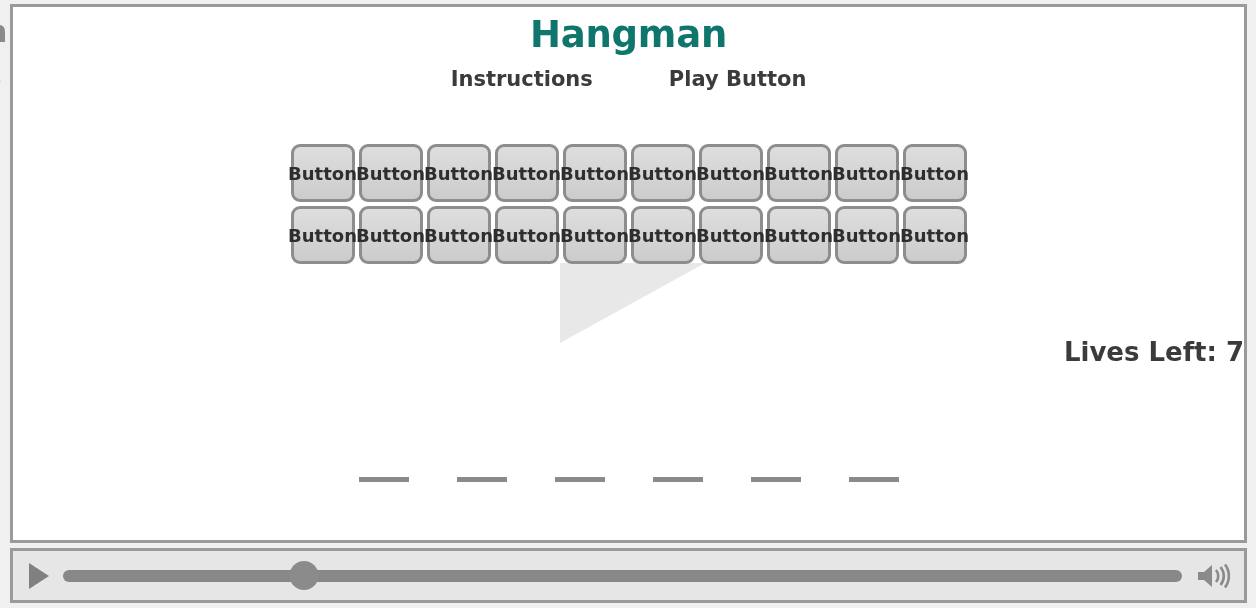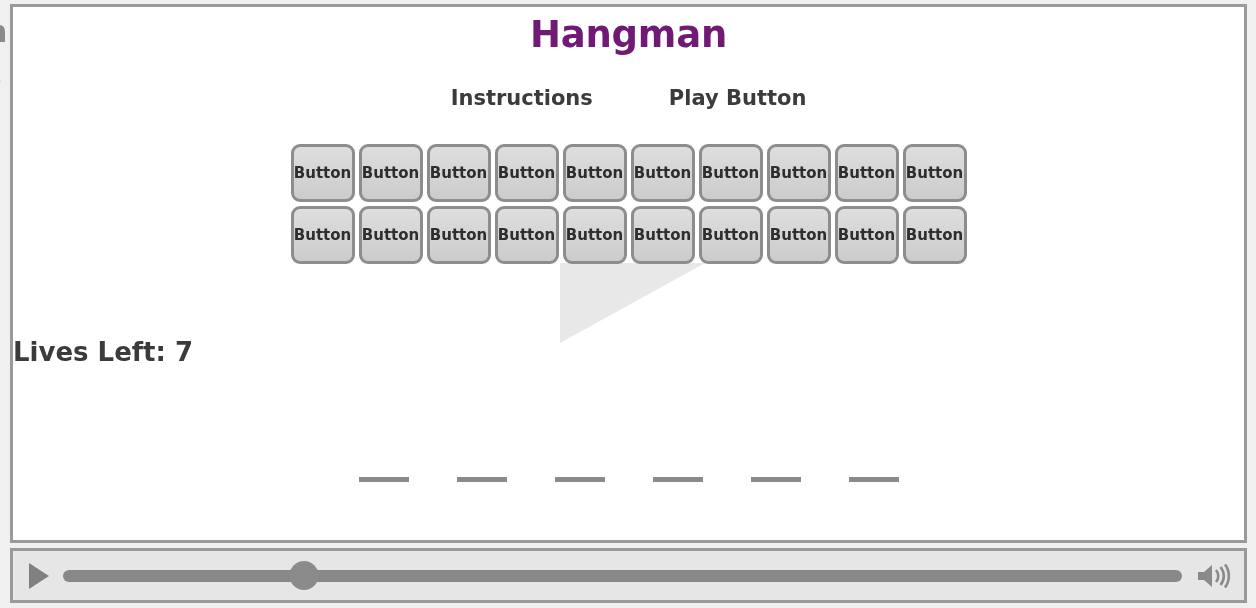--- a/index.html
+++ b/index.html
@@ -45,37 +45,36 @@
     background: #ffffff;
     border: 3px solid #9a9a9a;
     box-sizing: border-box;
   }
 
   .title {
     text-align: center;
     margin: 6px 0 0 0;
     font-size: 37px;
     font-weight: bold;
-    color: #701a75;
+    color: #0f766e;
     letter-spacing: -0.2px;
   }
 
   .nav-row {
     display: flex;
     justify-content: center;
     align-items: baseline;
     gap: 76px;
     margin-top: 11px;
   }
   .nav-link {
     font-size: 21px;
     font-weight: bold;
     color: #3b3b3b;
     cursor: pointer;
-    margin-top: 19px;
   }
 
   
   .keyboard {
     position: absolute;
     left: 0;
     right: 0;
     top: 137px;
     display: flex;
     flex-direction: column;
@@ -88,21 +87,21 @@
     gap: 4px;
   }
   .key-btn {
     width: 64px;
     height: 58px;
     border-radius: 9px;
     background: linear-gradient(#dedede, #d4d4d4 55%, #cccccc);
     border: 3px solid #8d8d8d;
     box-sizing: border-box;
     font-family: "DejaVu Sans", "Liberation Sans", sans-serif;
-    font-size: 15px;
+    font-size: 18px;
     font-weight: bold;
     color: #2e2e2e;
     cursor: pointer;
     padding: 0;
     display: flex;
     align-items: center;
     justify-content: center;
   }
 
   
@@ -114,23 +113,23 @@
     height: 0;
     border-top: 0 solid transparent;
     border-left: 145px solid #e8e8e8;
     border-bottom: 80px solid transparent;
     z-index: 1;
   }
 
   .lives {
     position: absolute;
     left: 0;
-    right: 8px;
+    right: 0;
     top: 330px;
-    text-align: left;
+    text-align: right;
     font-size: 26px;
     font-weight: bold;
     color: #3b3b3b;
     z-index: 2;
   }
 
   
   .word-blanks {
     position: absolute;
     left: 0;

